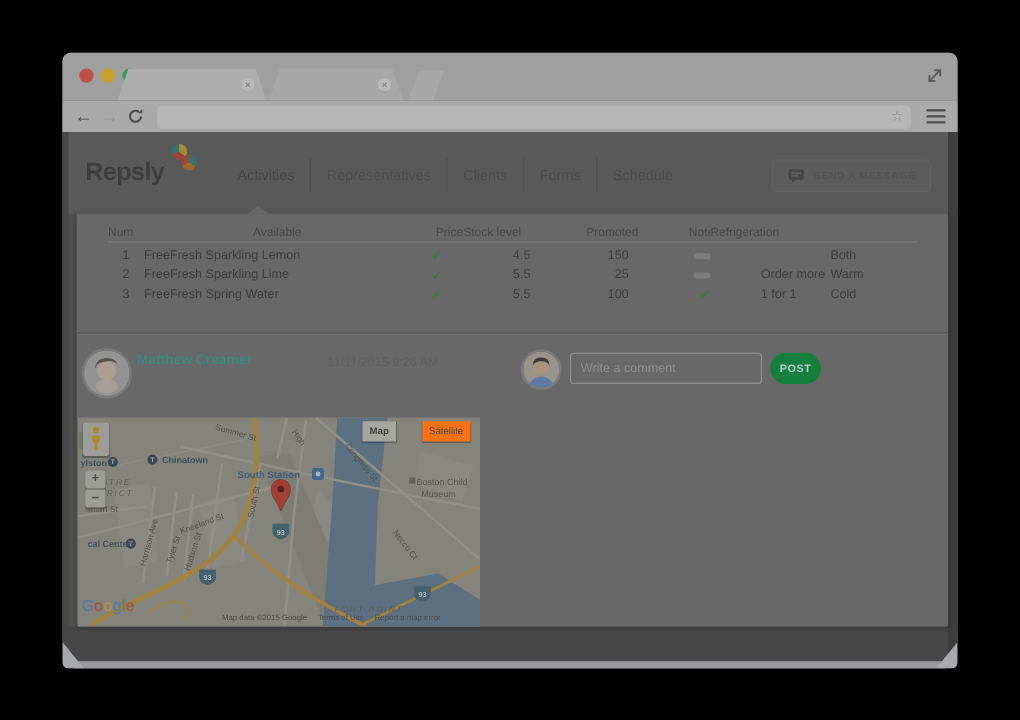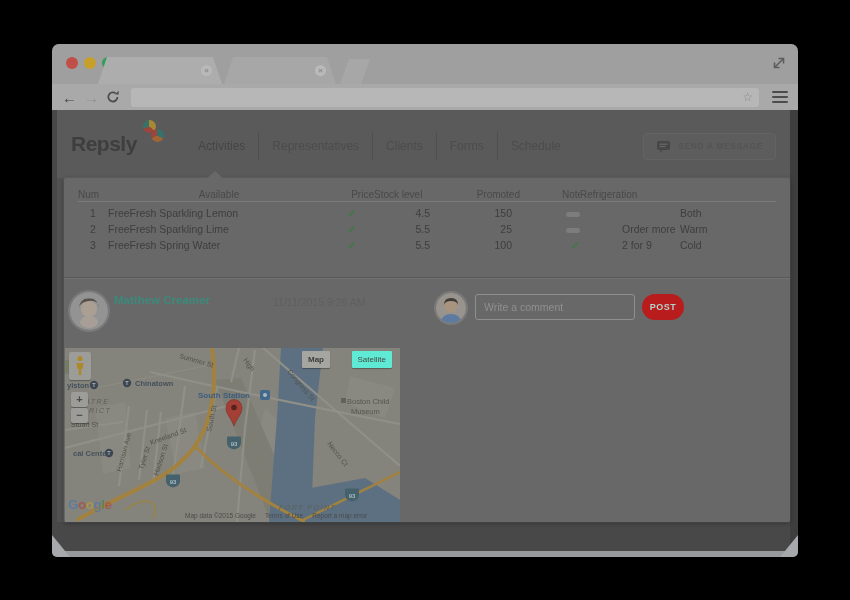--- a/index.html
+++ b/index.html
@@ -67,21 +67,21 @@
               font-weight:bold; letter-spacing:0.6px; }
 
   
   .card { position:absolute; left:7px; top:68px; width:726px; height:344px; background:#686868;
           border-radius:2px; box-shadow:0 0 0 1px rgba(255,255,255,0.05), 0 1px 4px rgba(0,0,0,0.35); }
   .card-caret { position:absolute; top:-7px; left:143px; width:0; height:0;
           border-left:8px solid transparent; border-right:8px solid transparent;
           border-bottom:7px solid #686868; }
 
   
-  .table { padding:9px 14px 0; }
+  .table { padding:9px 26px 0; }
   .trow { display:grid; grid-template-columns:30px 222px 44px 56px 90px 60px 100px 1fr;
           height:16px; align-items:center; font-size:10.5px; color:#3e3e3e; }
   .trow.thead { color:#494949; font-size:10px; height:15px;
           border-bottom:1px solid rgba(255,255,255,0.13); margin-bottom:3px; }
   .cell { overflow:hidden; white-space:nowrap; }
   .c-num { text-align:center; }
   .thead .c-num { text-align:left; }
   .c-avail { text-align:center; }
   .c-price { text-align:right; }
   .c-stock { text-align:right; padding-right:8px; }
@@ -101,41 +101,41 @@
   .c-info { position:absolute; left:44px; top:4px; }
   .c-name { font-size:11.5px; font-weight:bold; color:#3b8a7b; line-height:13px; }
   .c-client { font-size:10.5px; font-weight:bold; color:#3b8a7b; line-height:13px;margin-top:43px; }
   .c-address { font-size:8.5px; font-weight:bold; color:#3c3c3c; margin-top:4px; }
   .c-time { position:absolute; left:203px; top:6px; font-size:10.5px; color:#5f5f5f; }
   .c-input { position:absolute; left:405px; top:4px; width:160px; height:26px;
              border:1px solid #8f8f8f; border-radius:3px; background:transparent;
              padding:0 8px; font-size:10.5px; color:#444; outline:none; }
   .c-input::placeholder { color:#8f8f8f; }
   .post-btn { position:absolute; left:572px; top:4px; width:42px; height:26px; border:none;
-             border-radius:13px; background:#b91c1c; color:#b3d2cb; font-size:9px;
+             border-radius:13px; background:#15803d; color:#b3d2cb; font-size:9px;
              font-weight:bold; letter-spacing:0.5px; }
 
   
   .map { position:absolute; left:1px; top:170px; width:335px; height:174px; background:#84847c;
          overflow:hidden; }
   .m-street { fill:#52524c; font-size:7px; }
   .m-transit { fill:#45505c; font-size:7.5px; font-weight:bold; }
   .m-station { fill:#3d5c7e; font-size:8px; font-weight:bold; }
   .m-district { fill:#5e5e58; font-size:7px; letter-spacing:1.5px; font-style:italic; }
   .m-poi { fill:#56564f; font-size:7.5px; }
   .m-shield { fill:#a9bac0; font-size:6px; font-weight:bold; }
   .m-tletter { fill:#a7b0b8; font-size:5.5px; font-weight:bold; }
   .m-ctrl { position:absolute; background:#9c9d98; border-radius:2px;
             box-shadow:0 1px 1px rgba(0,0,0,0.3); text-align:center; }
   .pegman-box { left:4px; top:4px; width:22px; height:28px; }
   .zoombox { left:6px; top:44px; width:17px; height:15px; font-size:11px; font-weight:bold;
              color:#4c4c4c; line-height:14px; }
   .zoombox.minus { top:60px; }
   .map-btn { position:absolute; top:3px; height:17px; font-size:8px; line-height:17px;
-             padding:0 6px; background:#5eead4; color:#494944; border-radius:1px;
+             padding:0 6px; background:#f97316; color:#494944; border-radius:1px;
              box-shadow:0 1px 1px rgba(0,0,0,0.3); }
   .map-btn.active { background:#a6a6a1; color:#3c3c3c; font-weight:bold; }
   .map-btn.mb-map { right:70px; }
   .map-btn.mb-sat { right:8px; }
   .google-logo { position:absolute; left:3px; bottom:10px; font-size:13.5px; font-weight:bold;
              letter-spacing:-0.5px; opacity:0.85; }
   .google-logo .gl0,.google-logo .gl3 { color:#5a79a5; }
   .google-logo .gl1,.google-logo .gl5 { color:#a4524a; }
   .google-logo .gl2 { color:#b39840; }
   .google-logo .gl4 { color:#55854f; }
@@ -255,21 +255,21 @@
                 <div class="cell c-note">Order more</div>
                 <div class="cell c-refr">Warm</div>
               </div>
               <div class="trow">
                 <div class="cell c-num">3</div>
                 <div class="cell c-product">FreeFresh Spring Water</div>
                 <div class="cell c-avail"><span class="check">✓</span></div>
                 <div class="cell c-price">5.5</div>
                 <div class="cell c-stock">100</div>
                 <div class="cell c-prom"><span class="check">✓</span></div>
-                <div class="cell c-note">2 for 9</div>
+                <div class="cell c-note">1 for 1</div>
                 <div class="cell c-refr">Cold</div>
               </div>
             </div>
         </div>
 
         <div class="card-divider"></div>
 
         <div class="comments">
           <svg class="avatar a1" viewBox="0 0 38 38">
             <rect width="38" height="38" fill="#939393"></rect>

